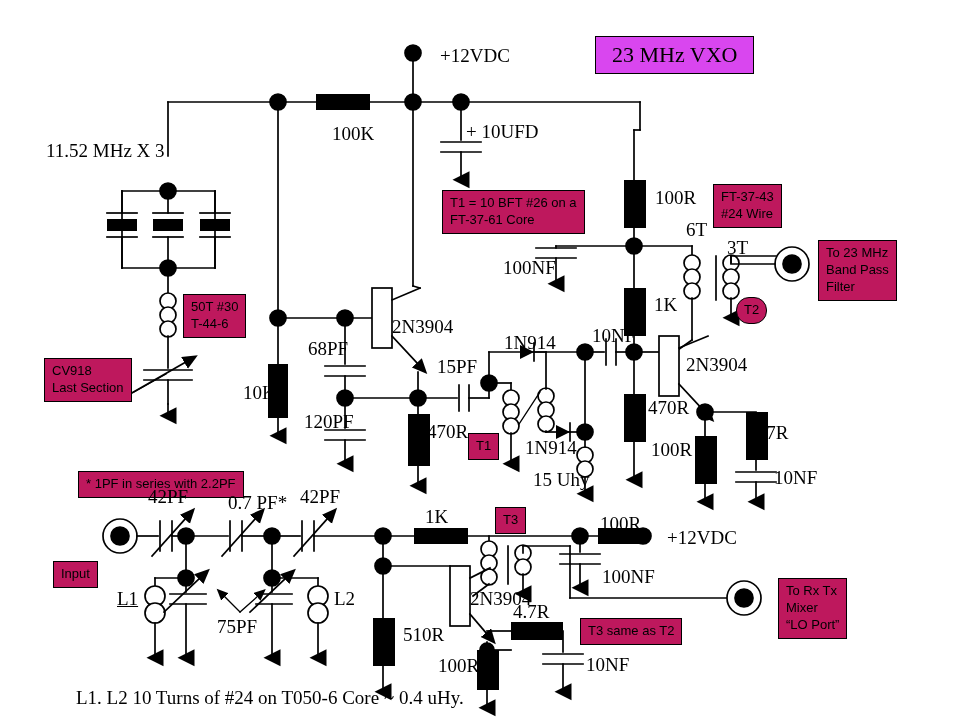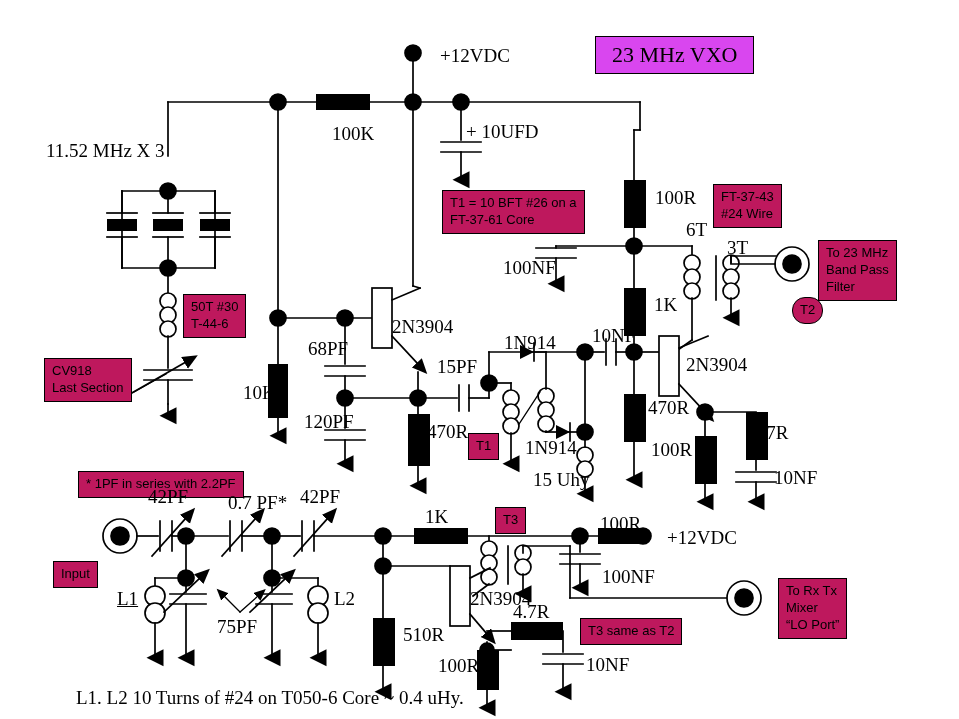--- a/index.html
+++ b/index.html
@@ -375,21 +375,21 @@
   <div class="lbl" style="left:655px;top:186px;">100R</div>
   <div class="lbl" style="left:654px;top:293px;">1K</div>
   <div class="lbl" style="left:686px;top:218px;">6T</div>
   <div class="lbl" style="left:727px;top:236px;">3T</div>
 
   <div class="boxlbl" style="left:713px;top:184px;">
     <div>FT-37-43</div>
     <div>#24 Wire</div>
   </div>
 
-  <div class="boxlbl" style="left:792px;top:297px;border-radius:13px;">T2</div>
+  <div class="boxlbl" style="left:736px;top:297px;border-radius:13px;">T2</div>
 
   <div class="boxlbl" style="left:818px;top:240px;">
     <div>To 23 MHz</div>
     <div>Band Pass</div>
     <div>Filter</div>
   </div>
 
   <div class="lbl" style="left:592px;top:324px;">10NF</div>
   <div class="lbl" style="left:686px;top:353px;">2N3904</div>
   <div class="lbl" style="left:648px;top:396px;">470R</div>

